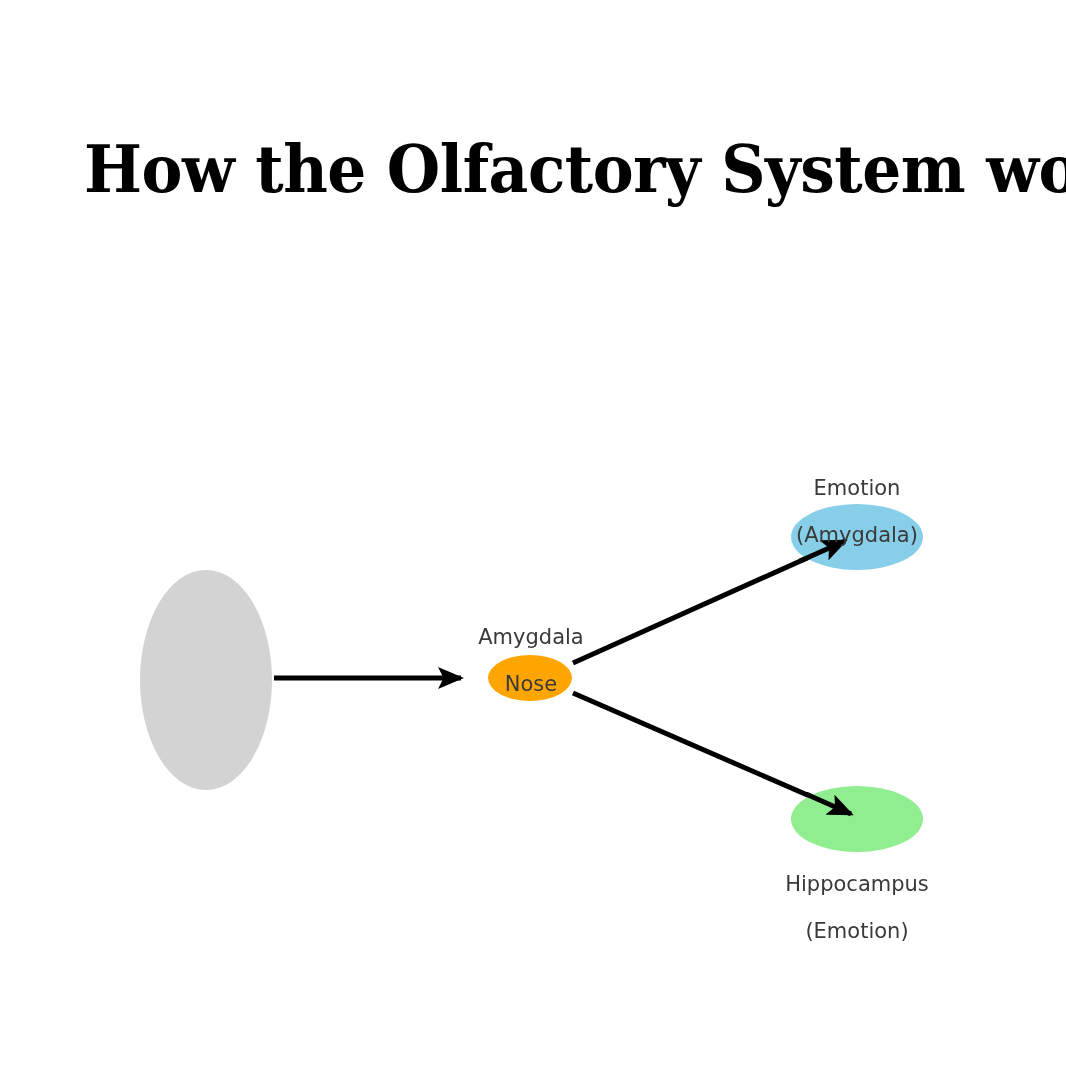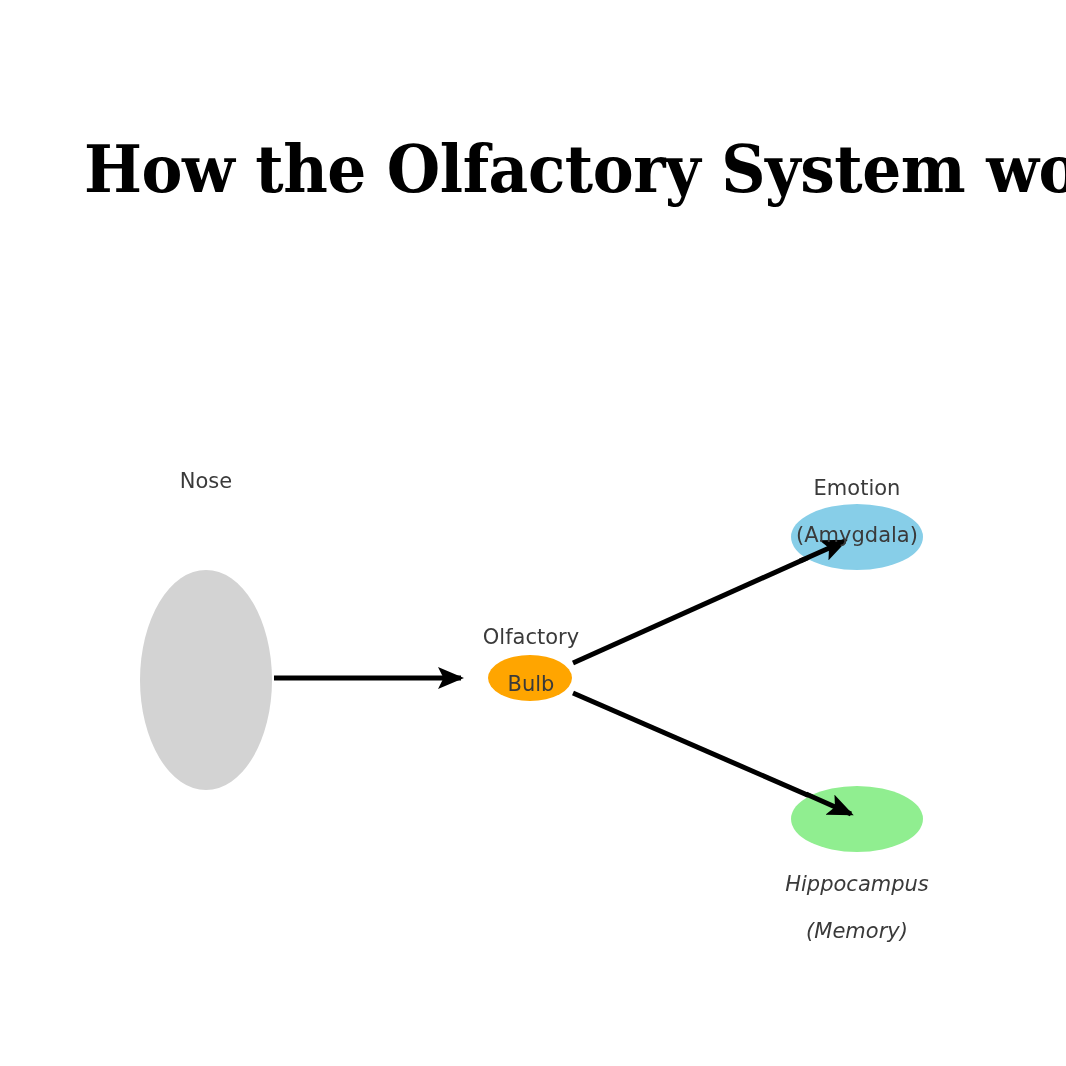--- a/index.html
+++ b/index.html
@@ -117,32 +117,29 @@
       <ellipse cx="530" cy="678" rx="42" ry="23" fill="#ffa500"></ellipse>
     </g>
 
     <g>
       <line x1="800" y1="561" x2="845" y2="541" stroke="#000000" stroke-width="5" marker-end="url(#arrowhead)"></line>
 
       <line x1="806" y1="794" x2="851" y2="814" stroke="#000000" stroke-width="5" marker-end="url(#arrowhead)"></line>
     </g>
   </svg>
 
-  <div class="node-label" id="label-nose" style="color: rgb(58, 58, 58);">
-    <span>Nose</span>
-  </div>
 
   <div class="node-label" id="label-bulb" style="color: rgb(58, 58, 58);">
-    <span>Olfactory</span>
-    <span>Bulb</span>
+    <span>Amygdala</span>
+    <span>Nose</span>
   </div>
 
   <div class="node-label" id="label-amygdala" style="color: rgb(58, 58, 58);">
     <span>Emotion</span>
     <span>(Amygdala)</span>
   </div>
 
-  <div class="node-label" id="label-hippocampus" style="color: rgb(58, 58, 58); font-style: italic;">
+  <div class="node-label" id="label-hippocampus" style="color: rgb(58, 58, 58);">
     <span>Hippocampus</span>
-    <span>(Memory)</span>
+    <span>(Emotion)</span>
   </div>
 
 </div>
 
 </body></html>

